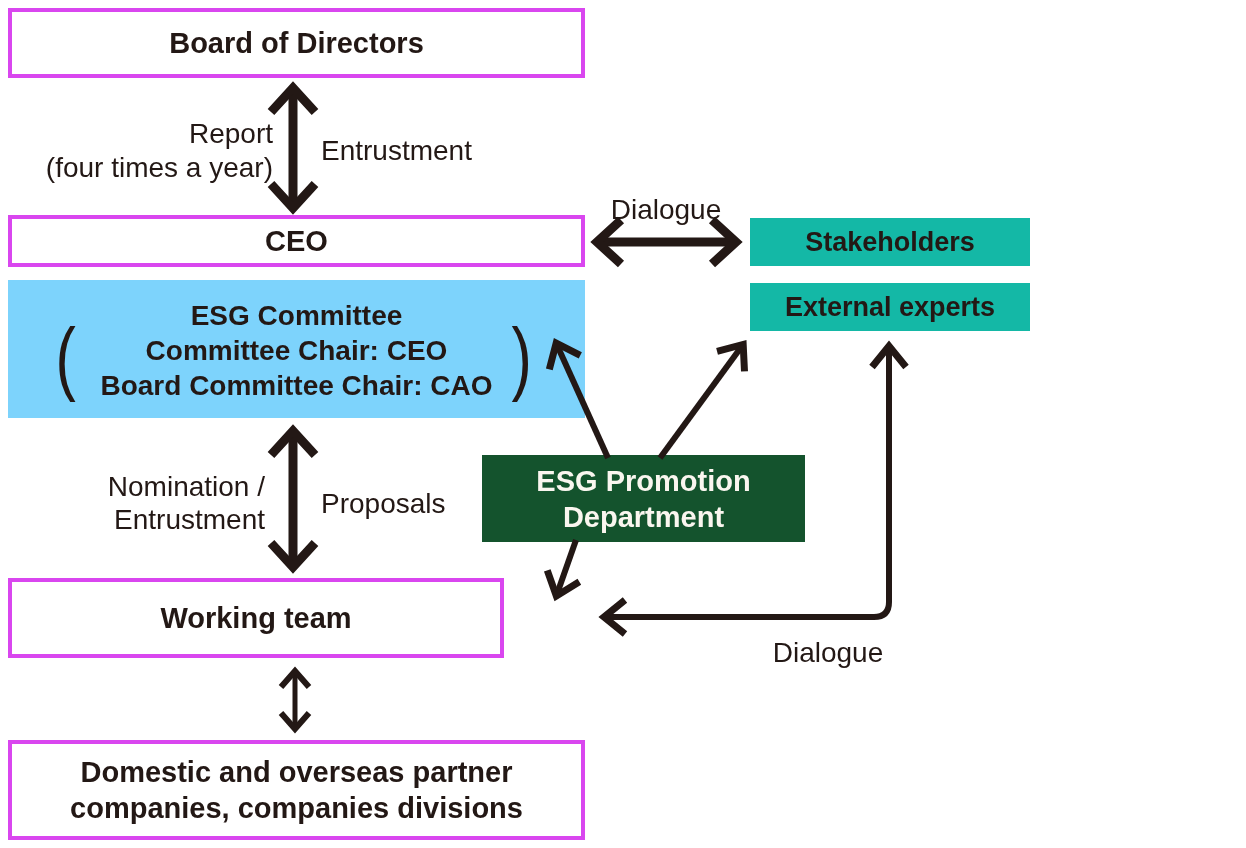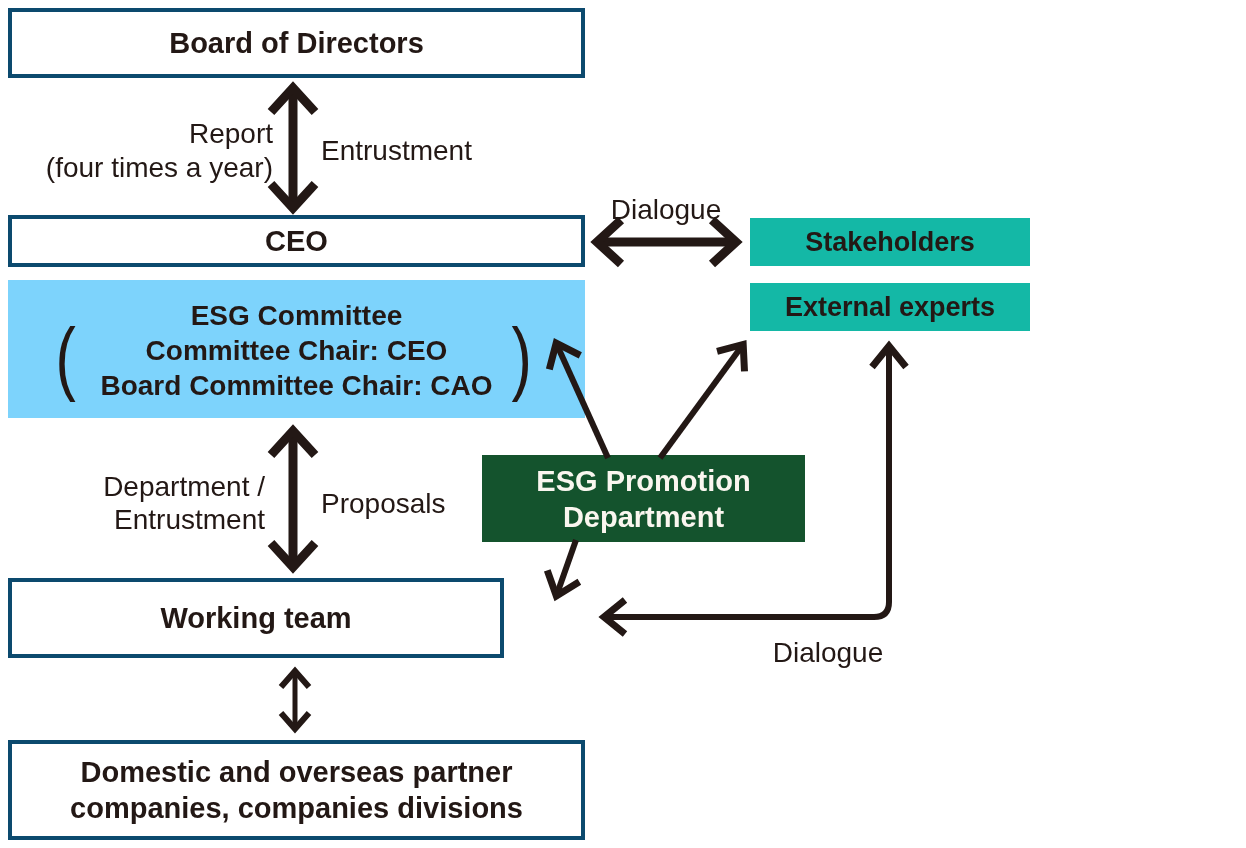--- a/index.html
+++ b/index.html
@@ -1,21 +1,21 @@
 <!DOCTYPE html>
 <html><head>
 <meta charset="utf-8">
 <style>
   html,body{margin:0;padding:0;background:#ffffff;}
   #canvas{
     position:relative;width:1246px;height:848px;background:#ffffff;overflow:hidden;
     font-family:"Liberation Sans",sans-serif;color:#231815;
   }
   .box{position:absolute;display:flex;flex-direction:column;align-items:center;justify-content:center;box-sizing:border-box;text-align:center;}
-  .outlined{background:#ffffff;border:4px solid #0c4a6e;}
+  .outlined{background:#ffffff;border:4px solid #d946ef;}
   .title{font-weight:bold;font-size:29px;line-height:36px;}
   .graybox{background:#14b8a6;}
   .gray-label{font-weight:bold;font-size:27px;}
   .orangebox{background:#7dd3fc;}
   .brownbox{background:#14532d;color:#FAF6EF;}
   .committee-line{font-weight:bold;font-size:28px;line-height:35px;}
   .lbl{position:absolute;font-size:28px;line-height:33px;color:#231815;white-space:nowrap;}
   .paren{position:absolute;font-size:58px;font-weight:400;color:#231815;transform:scaleY(1.42) scaleX(1.05);transform-origin:center;line-height:58px;}
   svg.arrows{position:absolute;left:0;top:0;z-index:5;pointer-events:none;}
 </style>
@@ -59,21 +59,21 @@
 
   <div class="box outlined" style="left:8px;top:740px;width:577px;height:100px;">
     <span class="title">Domestic and overseas partner</span>
     <span class="title">companies, companies divisions</span>
   </div>
 
   <div class="lbl" style="left:73px;top:117px;width:200px;text-align:right;">Report</div>
   <div class="lbl" style="left:13px;top:151px;width:260px;text-align:right;">(four times a year)</div>
   <div class="lbl" style="left:321px;top:134px;">Entrustment</div>
   <div class="lbl" style="left:591px;top:193px;width:150px;text-align:center;">Dialogue</div>
-  <div class="lbl" style="left:65px;top:470px;width:200px;text-align:right;">Department /</div>
+  <div class="lbl" style="left:65px;top:470px;width:200px;text-align:right;">Nomination /</div>
   <div class="lbl" style="left:65px;top:503px;width:200px;text-align:right;">Entrustment</div>
   <div class="lbl" style="left:321px;top:487px;">Proposals</div>
   <div class="lbl" style="left:753px;top:636px;width:150px;text-align:center;">Dialogue</div>
 
   <svg class="arrows" width="1246" height="848" viewBox="0 0 1246 848">
     <defs>
       <marker id="headT" markerWidth="60" markerHeight="60" refX="30" refY="30" orient="auto-start-reverse" markerUnits="userSpaceOnUse">
         <path d="M8,8 L32,30 L8,52" fill="none" stroke="#231815" stroke-width="9" stroke-linejoin="miter"></path>
       </marker>
       <marker id="headM" markerWidth="60" markerHeight="60" refX="28" refY="30" orient="auto-start-reverse" markerUnits="userSpaceOnUse">

